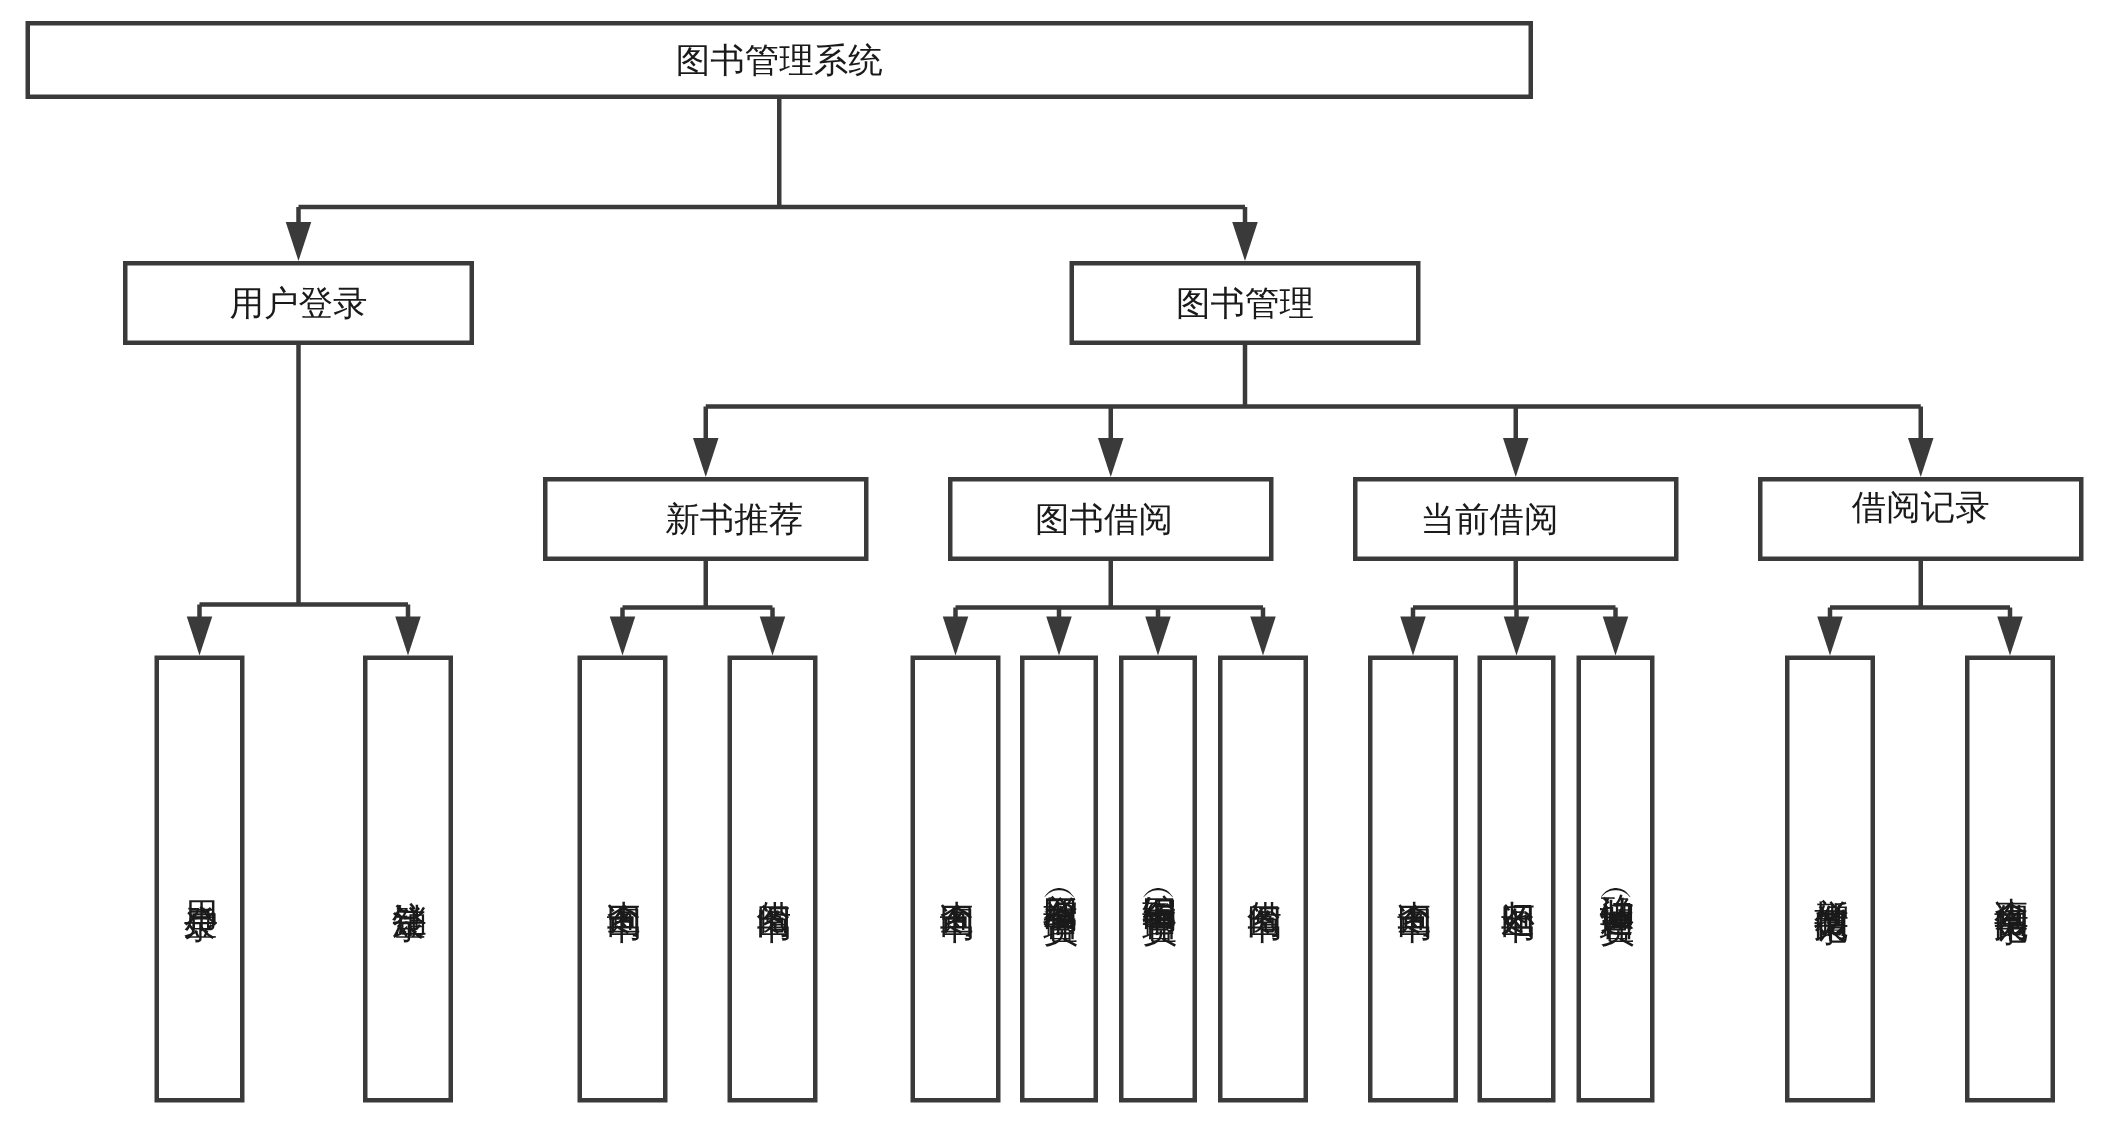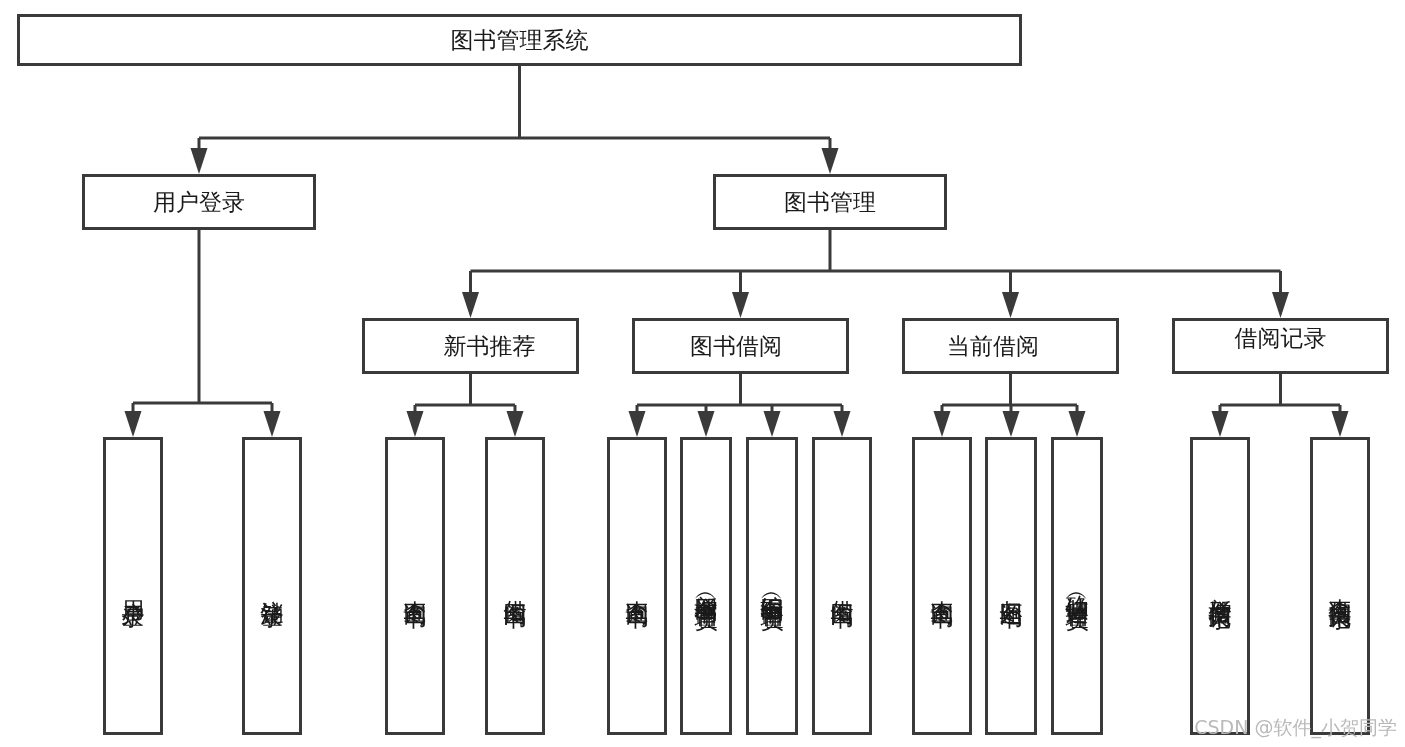--- a/index.html
+++ b/index.html
@@ -220,14 +220,13 @@
       <div class="vlabel-wrap" style="left: 1051px; top: 437px; width: 52px; height: 298px;">
         <span class="vlabel">确认归还（管理员）</span>
       </div>
       <div class="vlabel-wrap" style="left: 1190px; top: 437px; width: 60px; height: 298px;">
         <span class="vlabel">新增借阅记录</span>
       </div>
       <div class="vlabel-wrap" style="left: 1310px; top: 437px; width: 60px; height: 298px;">
         <span class="vlabel">查询借阅记录</span>
       </div>
     </div>
-  <div class="watermark">CSDN @软件_小贺同学</div>
 </div>
 
 </body></html>

